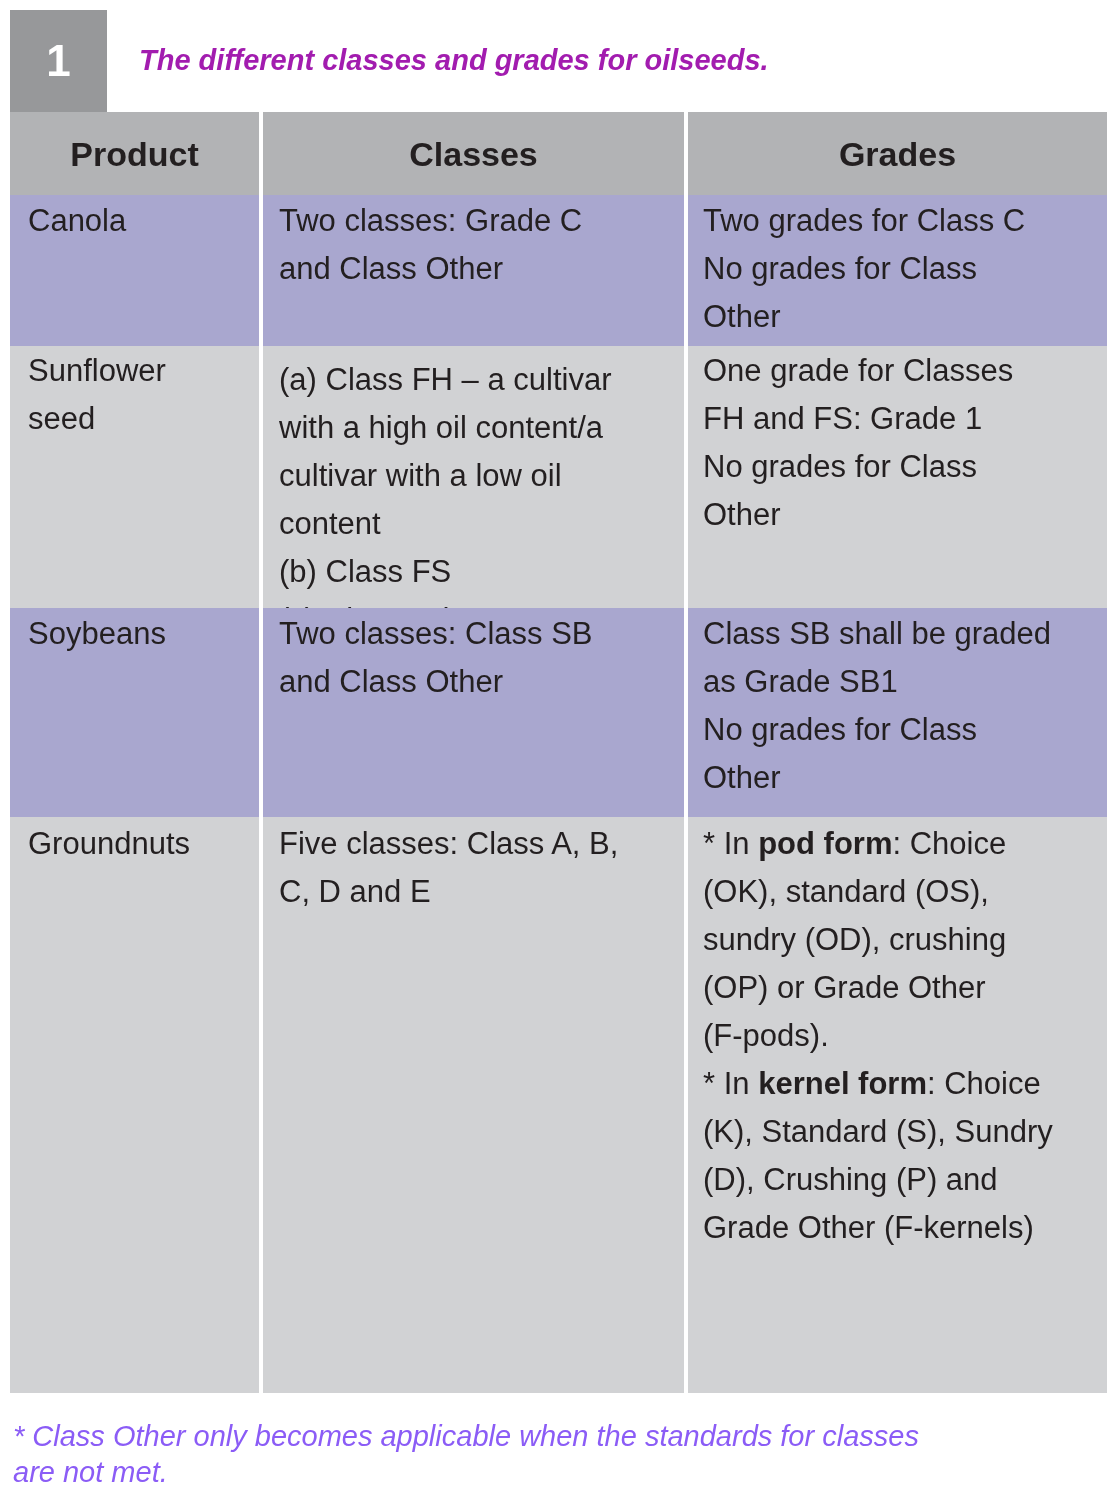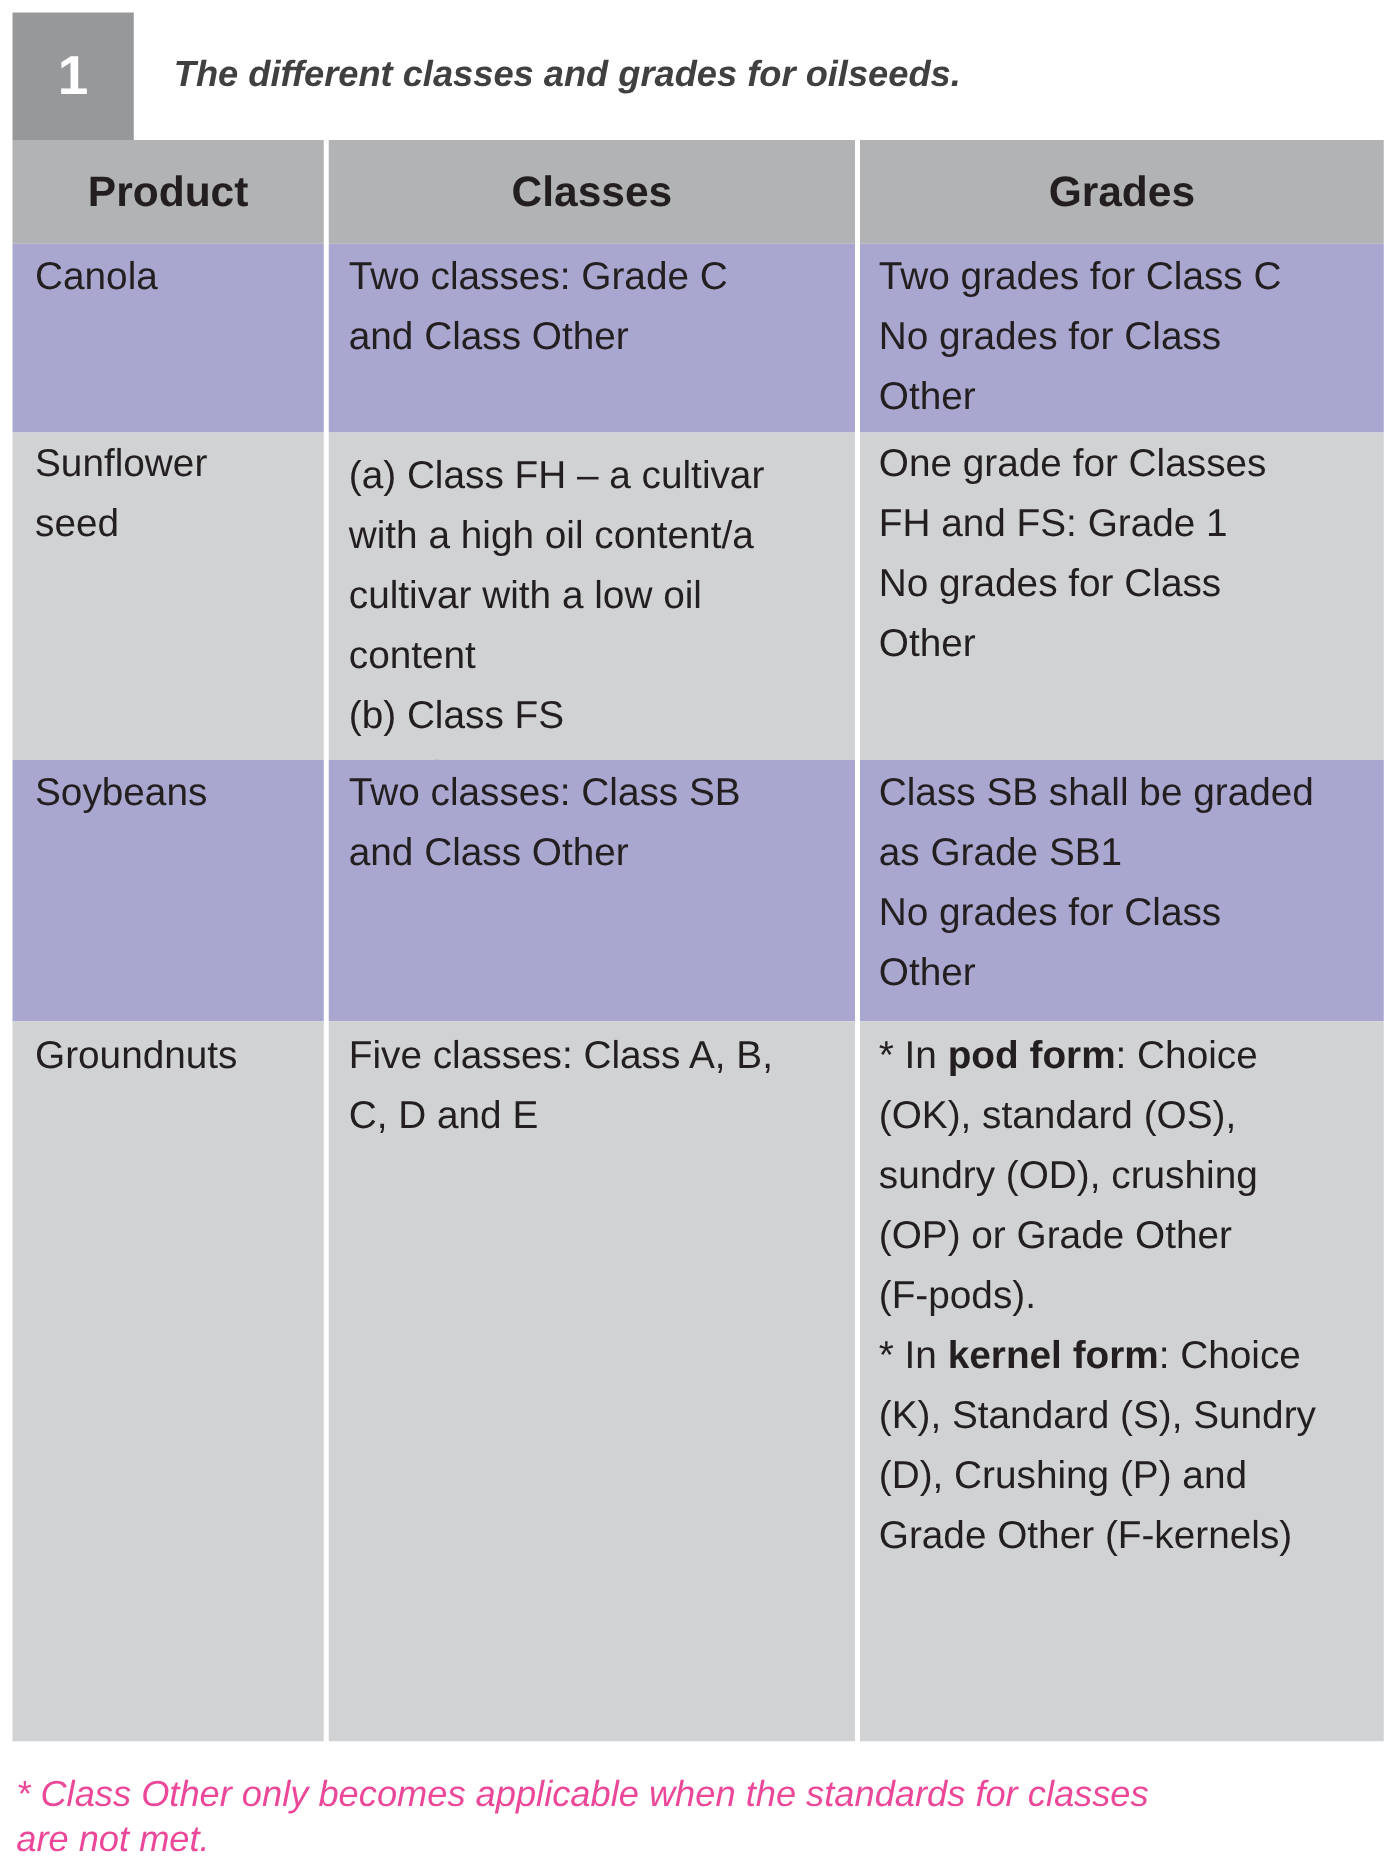--- a/index.html
+++ b/index.html
@@ -2,39 +2,39 @@
 <html><head>
   <meta charset="utf-8">
   <style>
     html, body { margin: 0; padding: 0; background: #ffffff; }
     body { width: 1115px; height: 1499px; position: relative; overflow: hidden;
            font-family: "Liberation Sans", "DejaVu Sans", sans-serif; color: #231f20; }
     .num-box { position: absolute; left: 10px; top: 10px; width: 97px; height: 102px;
                background: #97989a; color: #ffffff; font-weight: bold; font-size: 44px;
                display: flex; align-items: center; justify-content: center; }
     .title { position: absolute; left: 139px; top: 44px; font-size: 29px; font-weight: bold;
-             font-style: italic; color: #404040; letter-spacing: 0px; }
+             font-style: italic; color: #a21caf; letter-spacing: 0px; }
     .table { position: absolute; left: 10px; top: 112px; width: 1097px; }
     .row { display: flex; }
     .cell { box-sizing: border-box; font-size: 31px; line-height: 48px; }
     .c1 { width: 249px; padding: 0 0 0 18px; }
     .c2 { width: 421px; margin-left: 4px; padding: 0 0 0 16px; }
     .c3 { width: 419px; margin-left: 4px; padding: 0 0 0 15px; }
     .hdr .cell { background: #b2b3b5; height: 83px; font-weight: bold; font-size: 34px;
                  display: flex; align-items: center; justify-content: center; padding: 0; }
     .purple .cell { background: #a9a7cf; }
     .gray .cell { background: #d1d2d4; }
     .r-canola .cell { height: 151px; padding-top: 2px; }
     .r-sunflower .cell { height: 262px; padding-top: 1px; }
     .r-sunflower .c2 { padding-top: 10px; }
     .r-soy .cell { height: 209px; padding-top: 2px; }
     .r-ground .cell { height: 576px; padding-top: 3px; }
     .line { display: block; white-space: nowrap; }
     .footnote { position: absolute; left: 13px; top: 1418px; font-size: 29px; font-style: italic;
-                line-height: 36px; color: #ec4899; }
+                line-height: 36px; color: #8b5cf6; }
   </style>
 </head>
 <body>
 
 <div class="num-box">
   <span>1</span>
 </div>
 <div class="title">The different classes and grades for oilseeds.</div>
 
 <div class="table">

